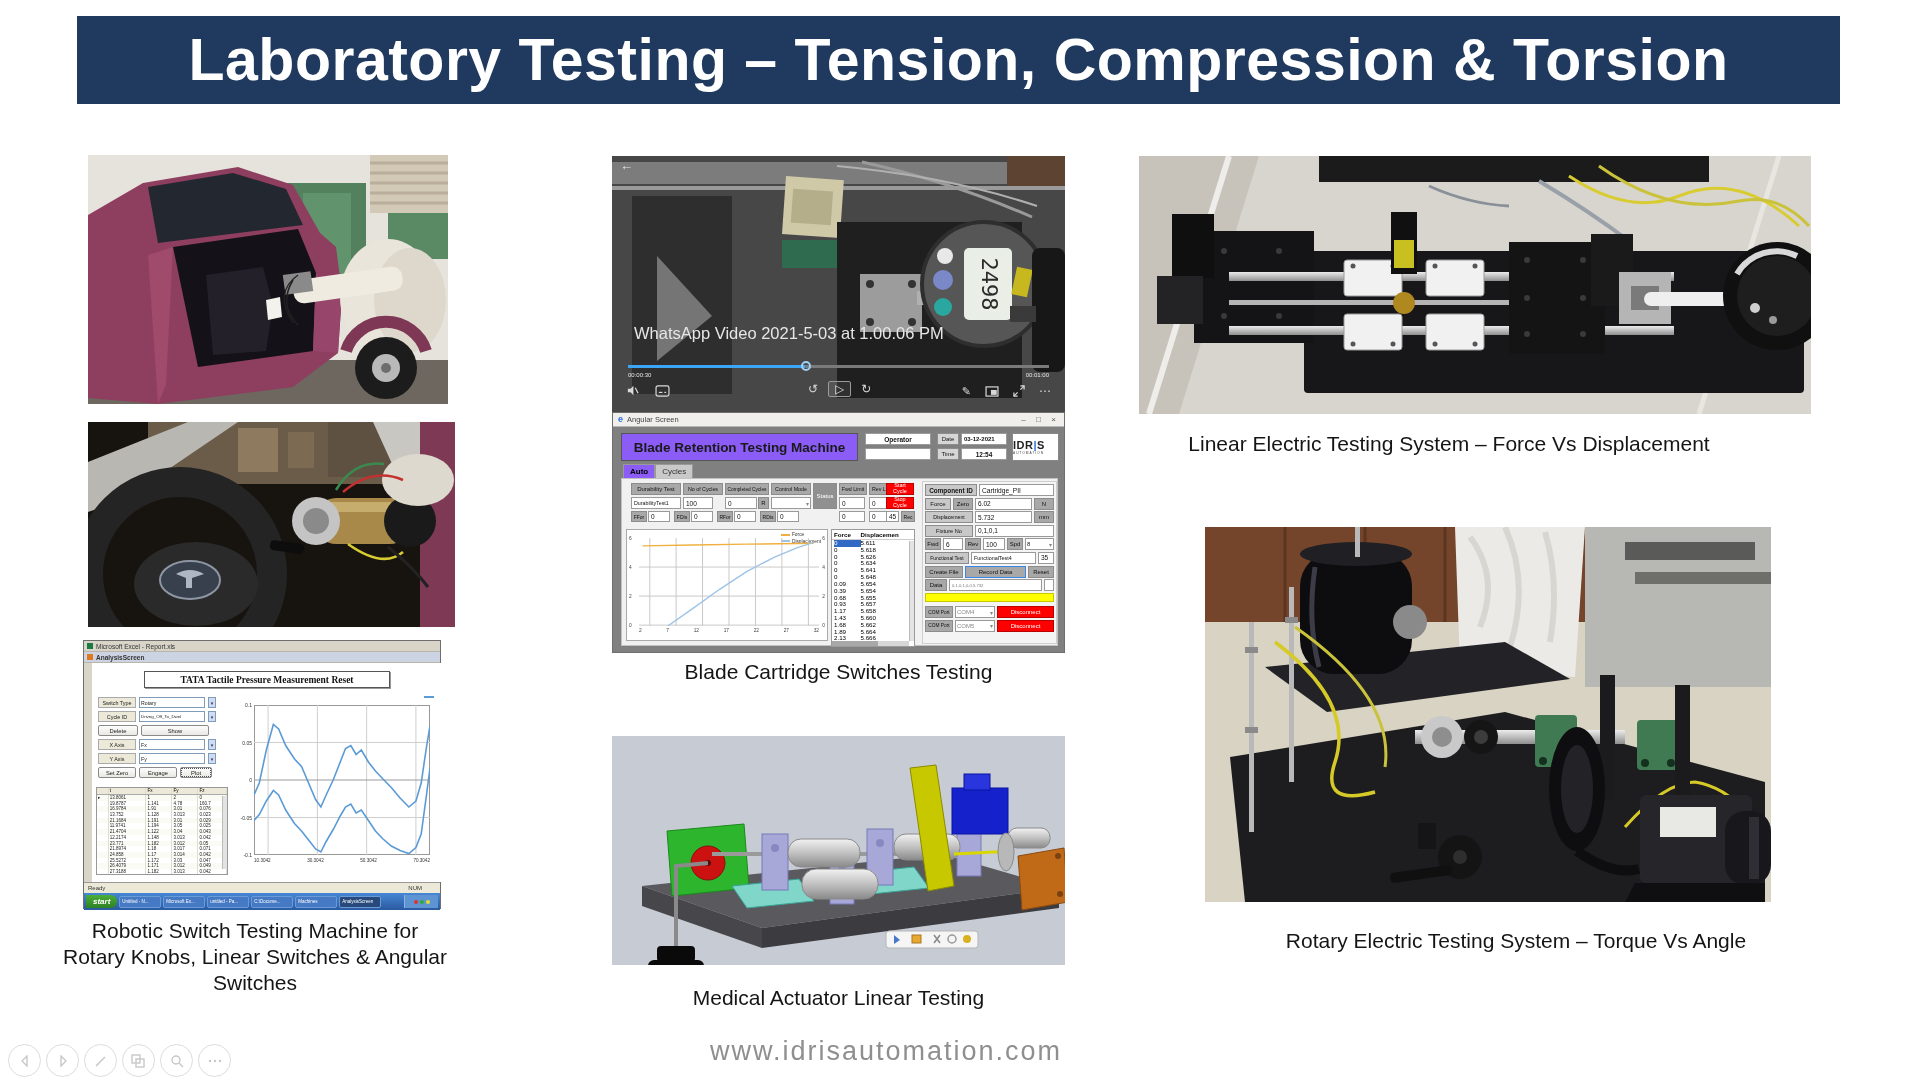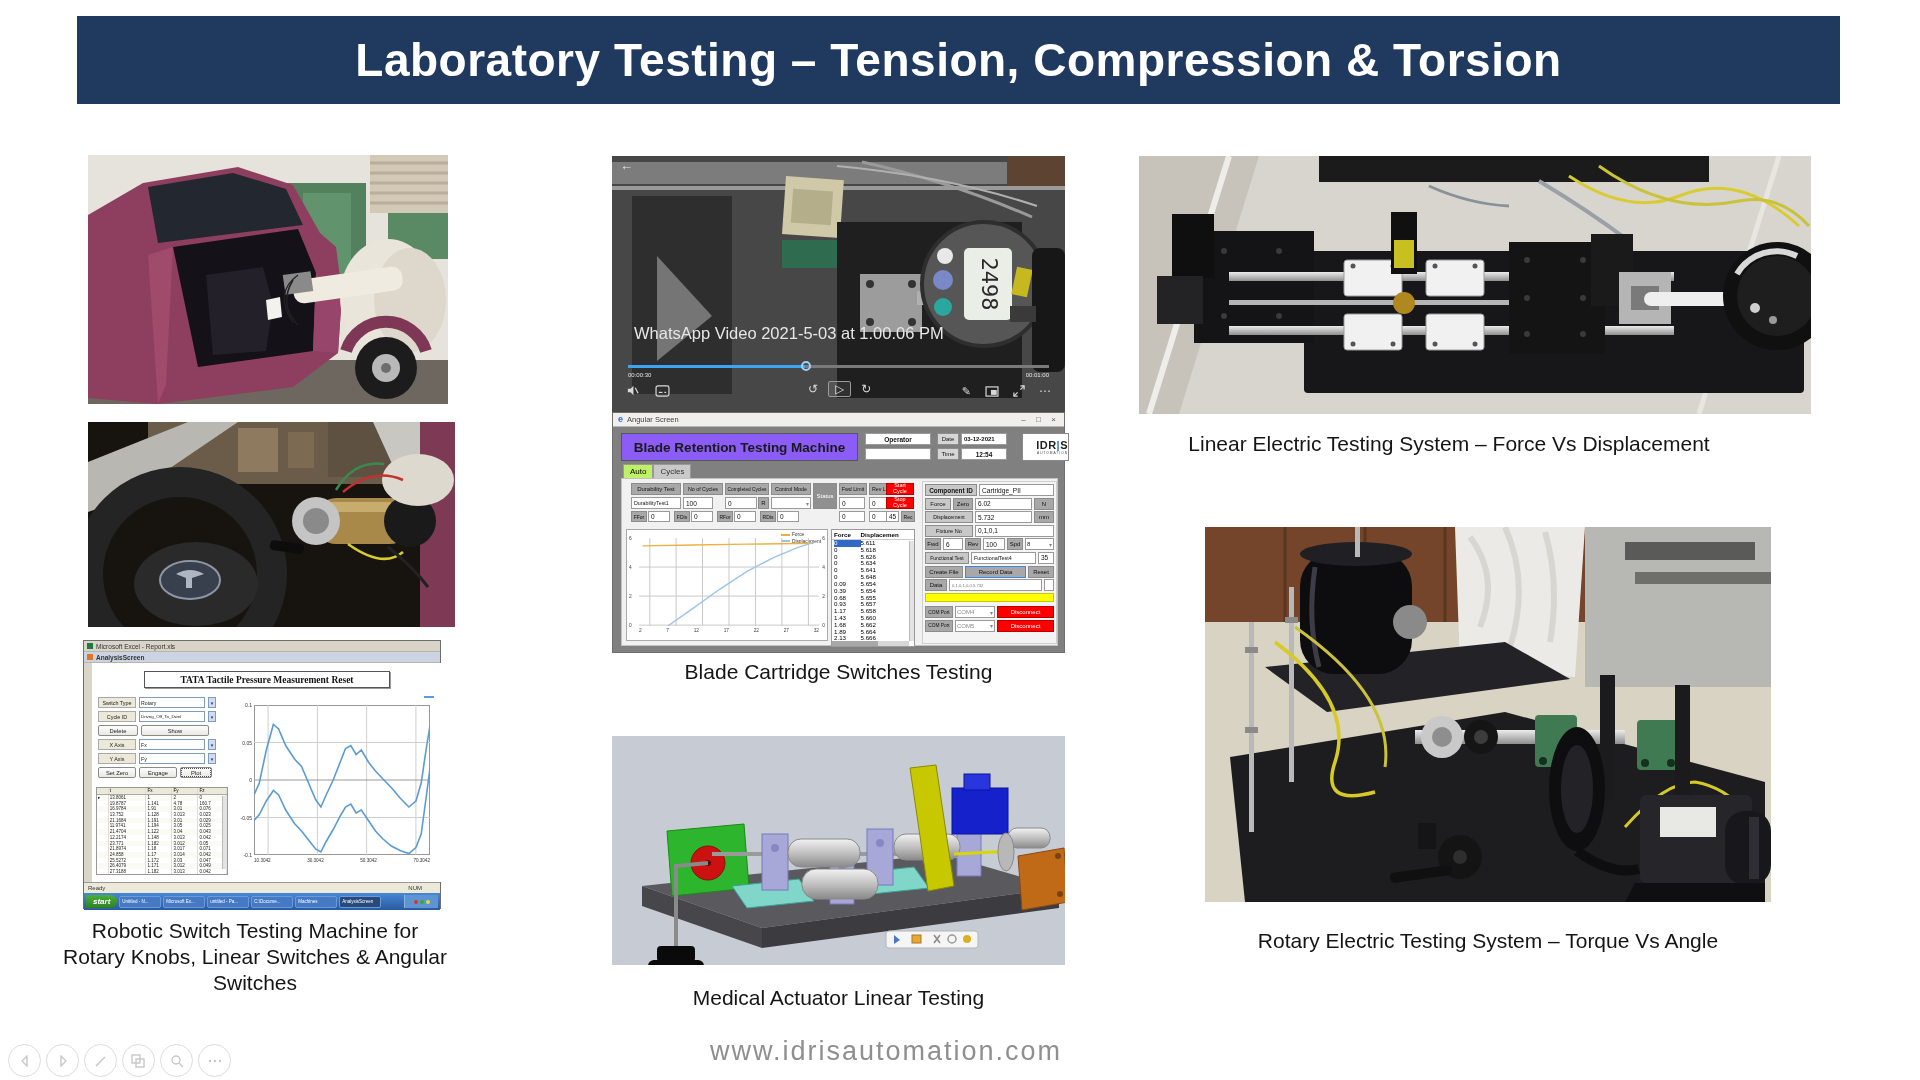--- a/index.html
+++ b/index.html
@@ -2,21 +2,21 @@
 <html><head>
 <meta charset="utf-8">
 <style>
 *{margin:0;padding:0;box-sizing:border-box}
 html,body{width:1920px;height:1080px;background:#fff;overflow:hidden;
   font-family:"Liberation Sans",sans-serif}
 .abs{position:absolute}
 
 .title-bar{left:77px;top:16px;width:1763px;height:88px;background:#20395f;
   display:flex;align-items:center;justify-content:center}
-.title-bar h1{color:#fff;font-size:46px;font-weight:600;letter-spacing:.5px}
+.title-bar h1{color:#fff;font-size:59px;font-weight:600;letter-spacing:.5px}
 .cap{position:absolute;text-align:center;font-size:21px;color:#151515;line-height:1.24}
 .footer{left:0;width:1772px;top:1036px;text-align:center;font-size:27px;
   color:#8f8f8f;letter-spacing:2px}
 .ptb{left:8px;top:1044px;display:flex;gap:5px}
 .pbtn{width:33px;height:33px;border:1.5px solid #dcdcdc;border-radius:50%;
   display:flex;align-items:center;justify-content:center}
 .pbtn svg{stroke:#c8c8c8;fill:none;stroke-width:1.4}
 
 .ph{position:absolute;display:block}
 
@@ -30,21 +30,21 @@
 
 .cs-titlebar{position:absolute;left:0;top:0;right:0;height:14px;background:#f0efec;
   border-bottom:1px solid #b5b5b5;display:flex;align-items:center;padding:0 5px;gap:4px}
 .cs-titlebar .ttl{font-size:7.5px;color:#444;flex:1}
 .cs-titlebar .wbtn{font-size:8px;color:#555;width:11px;text-align:center}
 .e-icon{color:#2a6fdb;font-weight:bold;font-size:9px;line-height:9px}
 .bl-content{position:absolute;left:8px;top:65px;width:437px;height:168px;
   background:#f1f1f1;border:1px solid #c2c2c2}
 .tabs{position:absolute;left:10px;top:51px;display:flex;font-size:8px}
 .tab{padding:2px 6px;border:1px solid #999;border-bottom:none}
-.tab.on{background:#bef264;font-weight:normal}
+.tab.on{background:#8b5cf6;font-weight:bold}
 .tab.off{background:#c9c9c9;color:#333}
 .bchart{position:absolute;left:4px;top:50px;width:202px;height:112px;background:#fff;border:1px solid #aaa}
 .bchart svg{position:absolute;left:12px;top:8px;width:180px;height:88px}
 .bx{position:absolute;left:12px;top:98px;width:180px;display:flex;justify-content:space-between;font-size:4.8px;color:#444}
 .byl{position:absolute;left:2px;top:6px;height:92px;display:flex;flex-direction:column;justify-content:space-between;font-size:4.8px;color:#444}
 .byr{position:absolute;right:2px;top:6px;height:92px;display:flex;flex-direction:column;justify-content:space-between;font-size:4.8px;color:#444}
 .blegend{position:absolute;right:6px;top:2px;font-size:4.8px;color:#333;line-height:1.4}
 .blegend .sw{display:inline-block;width:9px;height:2px;vertical-align:middle;margin-right:2px}
 .btable{position:absolute;left:209px;top:50px;width:84px;height:118px;background:#fff;border:1px solid #9a9a9a;overflow:hidden}
 .btable .thead{display:flex;font-size:6.2px;font-weight:bold;border-bottom:1px solid #ccc;padding:1px 2px}
@@ -472,22 +472,22 @@
   <div class="abs" style="left:324px;top:20px;width:70px">
     <div style="display:flex;gap:2px;height:12px">
       <span class="gl" style="width:22px;background:#d6d6d6">Date</span>
       <span class="wf" style="flex:1;font-weight:bold;font-size:6px">03-12-2021</span>
     </div>
     <div style="display:flex;gap:2px;height:12px;margin-top:3px">
       <span class="gl" style="width:22px;background:#d6d6d6">Time</span>
       <span class="wf" style="flex:1;font-weight:bold;justify-content:center">12:54</span>
     </div>
   </div>
-  <div class="abs" style="left:409px;top:20px;width:47px;height:28px;background:#fff;border:1px solid #888;
-       display:flex;flex-direction:column;align-items:flex-end;justify-content:center">
+  <div class="abs" style="left:399px;top:20px;width:47px;height:28px;background:#fff;border:1px solid #888;
+       display:flex;flex-direction:column;align-items:flex-start;justify-content:center">
     <div style="font-size:11px;font-weight:bold;color:#222;letter-spacing:.5px">
       <span>IDR</span><span style="color:#2a6fdb">|</span><span>S</span>
     </div>
     <div style="font-size:3.2px;color:#444;letter-spacing:1px">AUTOMATION</div>
   </div>
 
   <div class="tabs">
     <span class="tab on">Auto</span>
     <span class="tab off">Cycles</span>
   </div>
@@ -898,21 +898,21 @@
   <g fill="#141414">
       <circle cx="243" cy="318" r="2.5"></circle>
       <circle cx="268" cy="320" r="2.5"></circle>
       <circle cx="245" cy="342" r="2.5"></circle>
       <circle cx="268" cy="341" r="2.5"></circle>
     </g>
   <rect x="185" y="342" width="62" height="10" rx="4" fill="#101010" transform="rotate(-8 216 347)"></rect>
   <rect x="213" y="296" width="18" height="26" fill="#151518"></rect>
 </svg>
 
-<p class="cap" style="left:1205px;top:928px;width:566px">Rotary Electric Testing System – Torque Vs Angle</p>
+<p class="cap" style="left:1233px;top:928px;width:566px">Rotary Electric Testing System – Torque Vs Angle</p>
 
 <div class="abs footer">www.idrisautomation.com</div>
 
 <div class="abs ptb">
   <div class="pbtn">
     <svg width="12" height="12" viewBox="0 0 12 12">
         <polygon points="8,1 3,6 8,11"></polygon>
       </svg>
   </div>
   <div class="pbtn">

